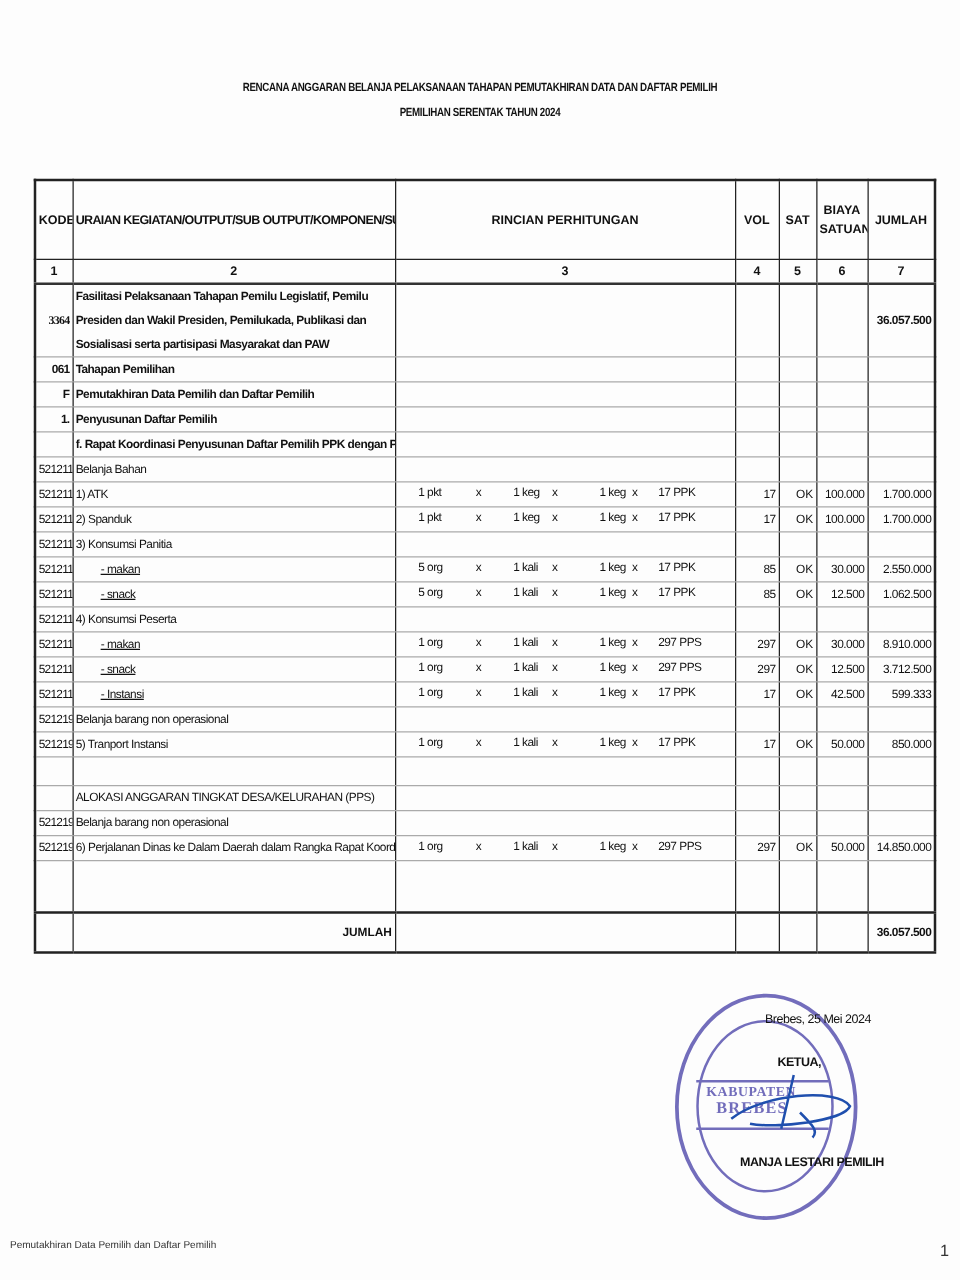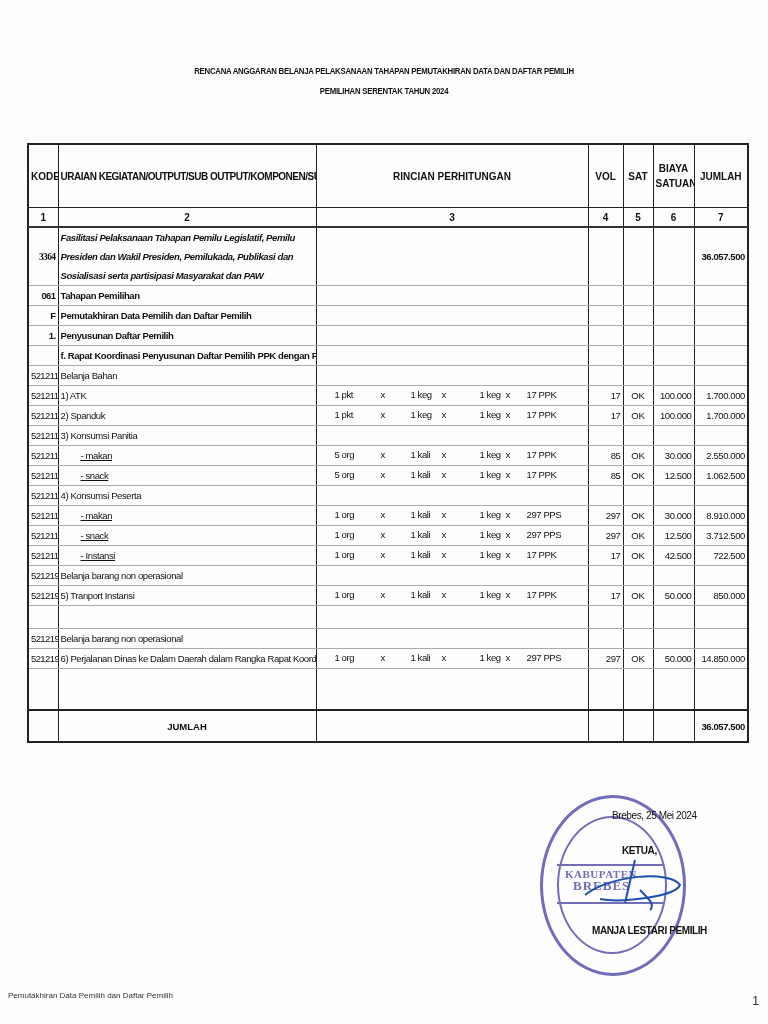--- a/index.html
+++ b/index.html
@@ -26,21 +26,21 @@
     border-bottom: 1px solid #aaa;
     padding: 0 2px; white-space: nowrap; overflow: hidden; vertical-align: middle;
   }
   .tbl th { font-weight: bold; border-bottom: 1.5px solid #222; font-size: 10px; }
   .hdr th { height: 62px; }
   .num th { height: 18px; font-size: 10px; border-bottom: 2px solid #333; }
   .tbl td { height: 19px; }
   .c-kode { text-align: right; padding-right: 1px; letter-spacing: -0.6px; }
   .c-uraian { text-align: left; letter-spacing: -0.4px; }
   .c-r { text-align: right; letter-spacing: -0.4px; }
-  .c-c { text-align: center; }
+  .c-c { text-align: right; }
   .bold { font-weight: bold; }
   .wrap { white-space: normal !important; line-height: 19px; }
   .calc { position: relative; }
   .calc span { position: absolute; top: 3px; letter-spacing: -0.4px; }
   .ind2 { padding-left: 22px !important; text-decoration: underline; }
   .total-row td { height: 30px; border-top: 2px solid #222; border-bottom: 2px solid #222; }
 
   .sign { position: absolute; font-size: 10px; letter-spacing: -0.4px; }
   .stamp {
     position: absolute; left: 540px; top: 795px; width: 140px; height: 175px;
@@ -86,21 +86,21 @@
       <th>3</th>
       <th>4</th>
       <th>5</th>
       <th>6</th>
       <th>7</th>
     </tr>
   </thead>
   <tbody id="tbody">
       <tr>
         <td class="c-kode bold" style="height: 57px; font-family: Liberation Serif, serif;">3364</td>
-        <td class="c-uraian bold wrap" style="height: 57px; font-style: italic;">Fasilitasi Pelaksanaan Tahapan Pemilu Legislatif, Pemilu Presiden dan Wakil Presiden, Pemilukada, Publikasi dan Sosialisasi serta partisipasi Masyarakat dan PAW</td>
+        <td class="c-uraian bold wrap" style="height: 57px;">Fasilitasi Pelaksanaan Tahapan Pemilu Legislatif, Pemilu Presiden dan Wakil Presiden, Pemilukada, Publikasi dan Sosialisasi serta partisipasi Masyarakat dan PAW</td>
         <td class="calc" style="height: 57px;"></td>
         <td class="c-r" style="height: 57px;"></td>
         <td class="c-c" style="height: 57px;"></td>
         <td class="c-r" style="height: 57px;"></td>
         <td class="c-r bold" style="height: 57px;">36.057.500</td>
       </tr>
       <tr>
         <td class="c-kode bold">061</td>
         <td class="c-uraian bold">Tahapan Pemilihan</td>
         <td class="calc"></td>
@@ -273,21 +273,21 @@
           <span style="left: 64px;">x</span>
           <span style="left: 94px;">1 kali</span>
           <span style="left: 125px;">x</span>
           <span style="left: 163px;">1 keg</span>
           <span style="left: 189px;">x</span>
           <span style="left: 210px;">17 PPK</span>
         </td>
         <td class="c-r">17</td>
         <td class="c-c">OK</td>
         <td class="c-r">42.500</td>
-        <td class="c-r">722.500</td>
+        <td class="c-r">599.333</td>
       </tr>
       <tr>
         <td class="c-kode">521219</td>
         <td class="c-uraian">Belanja barang non operasional</td>
         <td class="calc"></td>
         <td class="c-r"></td>
         <td class="c-c"></td>
         <td class="c-r"></td>
         <td class="c-r"></td>
       </tr>
@@ -309,20 +309,29 @@
         <td class="c-r">850.000</td>
       </tr>
       <tr>
         <td class="c-kode" style="height: 22px;"></td>
         <td class="c-uraian" style="height: 22px;"></td>
         <td class="calc" style="height: 22px;"></td>
         <td class="c-r" style="height: 22px;"></td>
         <td class="c-c" style="height: 22px;"></td>
         <td class="c-r" style="height: 22px;"></td>
         <td class="c-r" style="height: 22px;"></td>
+      </tr>
+      <tr>
+        <td class="c-kode"></td>
+        <td class="c-uraian">ALOKASI ANGGARAN TINGKAT DESA/KELURAHAN (PPS)</td>
+        <td class="calc"></td>
+        <td class="c-r"></td>
+        <td class="c-c"></td>
+        <td class="c-r"></td>
+        <td class="c-r"></td>
       </tr>
       <tr>
         <td class="c-kode">521219</td>
         <td class="c-uraian">Belanja barang non operasional</td>
         <td class="calc"></td>
         <td class="c-r"></td>
         <td class="c-c"></td>
         <td class="c-r"></td>
         <td class="c-r"></td>
       </tr>

